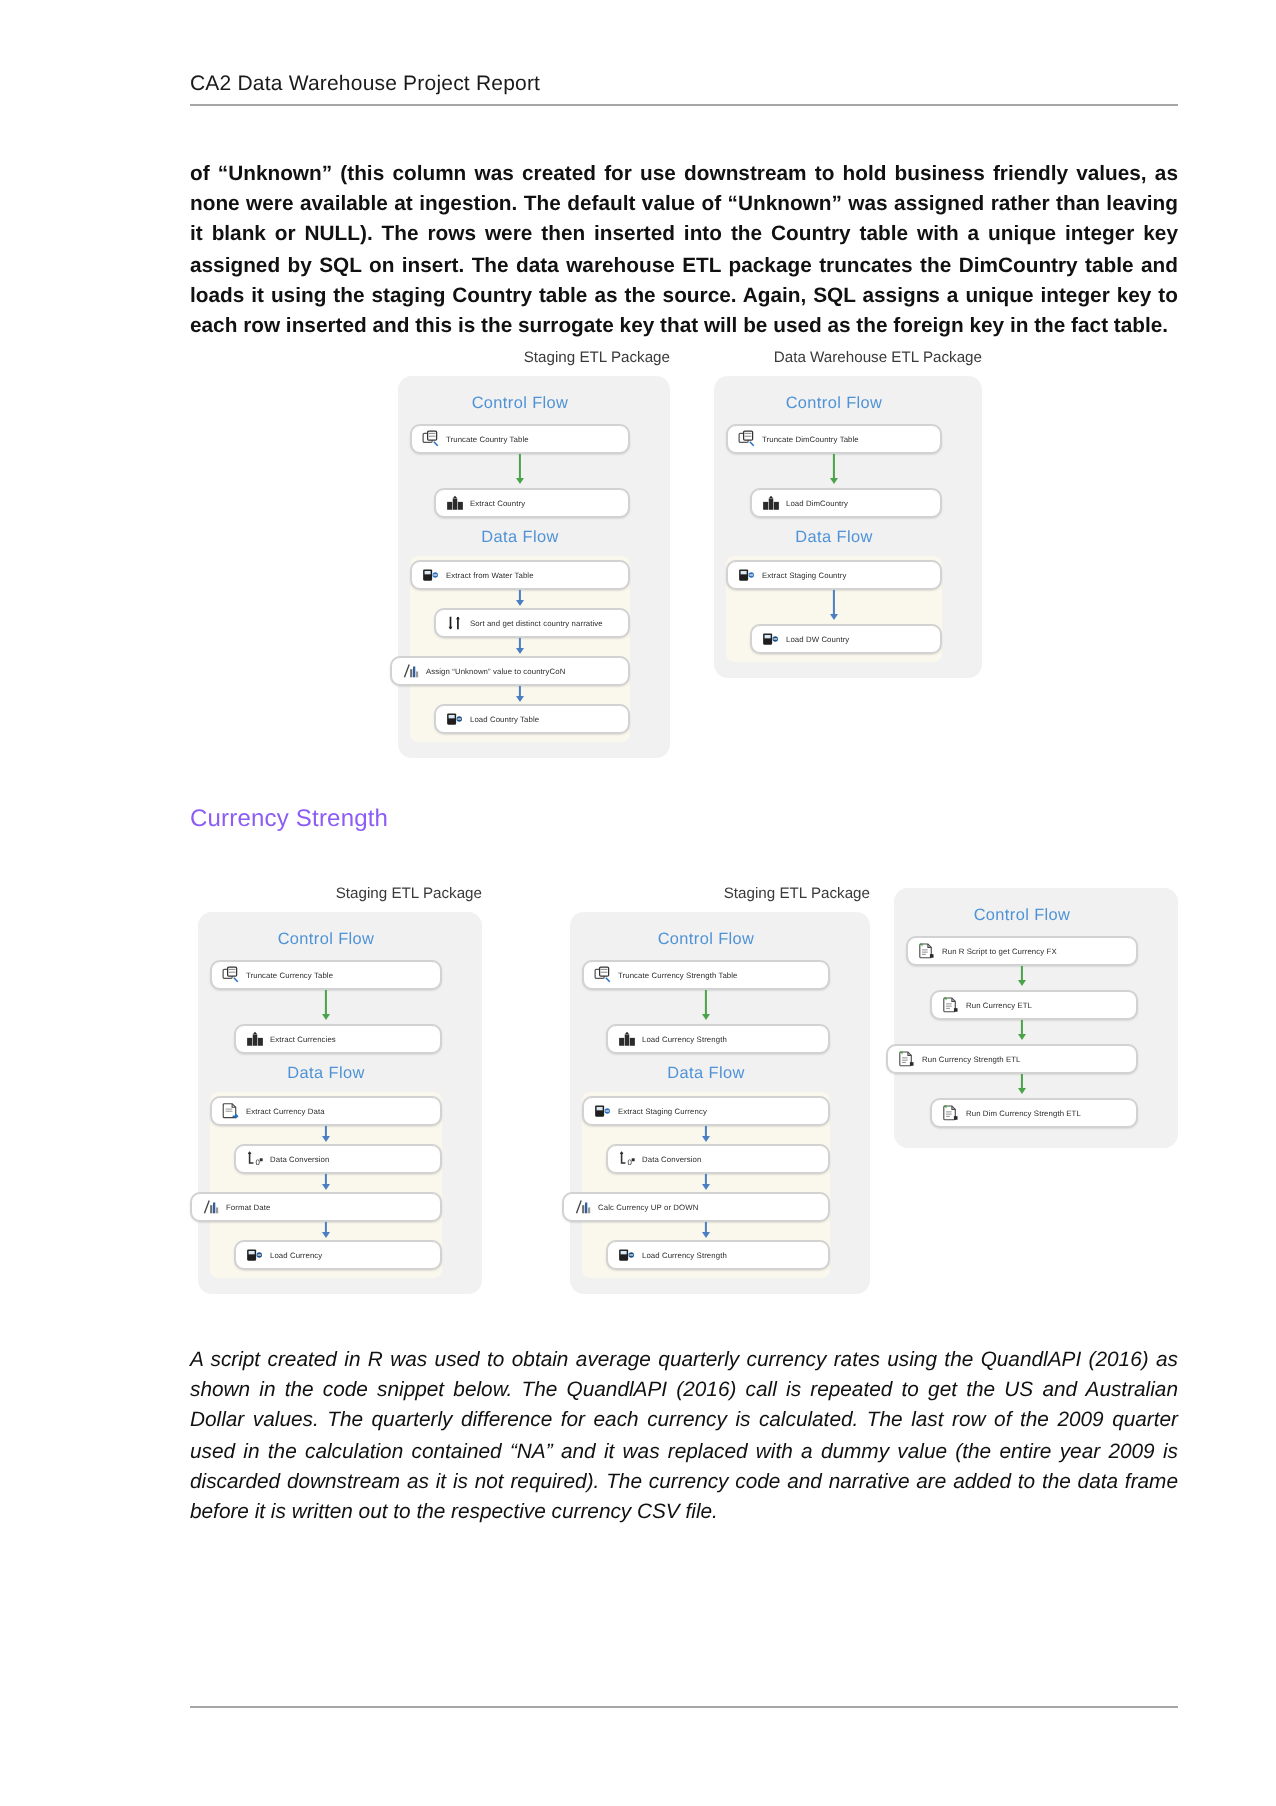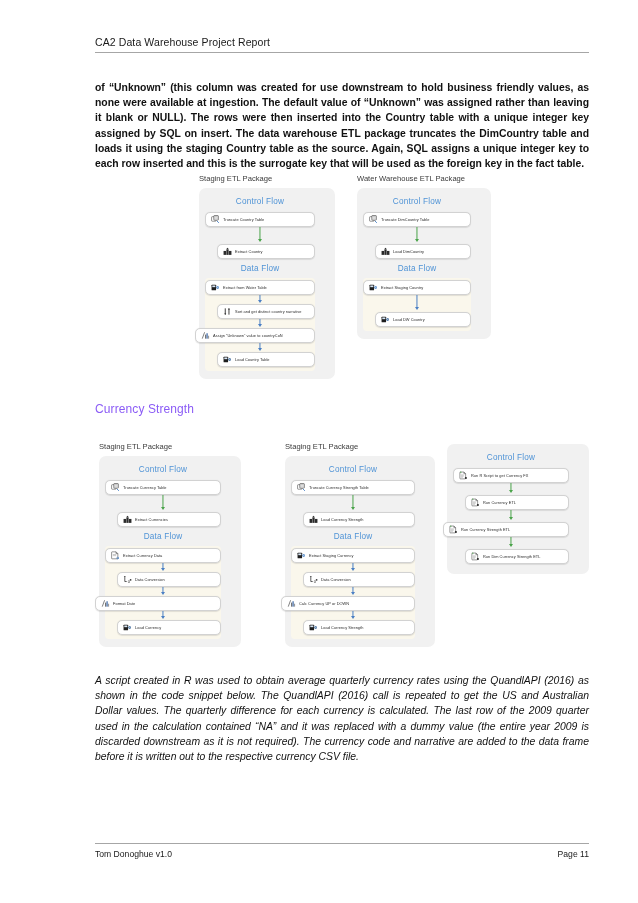--- a/index.html
+++ b/index.html
@@ -71,21 +71,21 @@
     font-size: 10.4px;
     line-height: 15.2px;
     color: #111111;
   }
 
   
   .diagram {
     position: absolute;
   }
   .diagram-title {
-    text-align: left;
+    text-align: right;
     font-size: 7.6px;
     color: #3a3a3a;
     line-height: 10px;
     margin-bottom: 4px;
     white-space: pre-line;
   }
   .panel {
     background: #f1f1f1;
     border-radius: 7px;
     padding: 6px 20px 8px 6px;
@@ -291,21 +291,21 @@
                 <path d="M13.4 8h-3.2" stroke="#fff" stroke-width="1"></path>
               </svg>
             </span>
             <span class="node-label">Load Country Table</span>
           </div>
         </div>
       </div>
     </div>
 
   <div class="diagram" id="dg-1" style="left:334px; top:174px; width:134px;">
-      <div class="diagram-title">Water Warehouse ETL Package</div>
+      <div class="diagram-title">Data Warehouse ETL Package</div>
       <div class="panel">
         <div class="flow-label">Control Flow</div>
         <div class="subpanel-ctrl">
           <div class="node ind-0">
             <span class="node-icon">
               <svg xmlns="http://www.w3.org/2000/svg" viewBox="0 0 16 16" width="9" height="9">
                 <rect x="1" y="3" width="8" height="8" rx="1" fill="#fff" stroke="#555" stroke-width="1.1"></rect>
                 <rect x="5" y="1" width="8" height="8" rx="1" fill="#fff" stroke="#333" stroke-width="1.1"></rect>
                 <path d="M6 3h6M6 5.5h6" stroke="#777" stroke-width=".8"></path>
                 <path d="M10.5 10.5l3.5 3.5" stroke="#2c6fbd" stroke-width="1.4"></path>
@@ -616,19 +616,15 @@
             <span class="node-label">Run Dim Currency Strength ETL</span>
           </div>
         </div>
       </div>
     </div>
 
   <div class="body-block" id="para-2">A script created in R was used to obtain average quarterly currency rates using the QuandlAPI (2016) as shown in the code snippet below. The QuandlAPI (2016) call is repeated to get the US and Australian Dollar values. The quarterly difference for each currency is calculated. The last row of the 2009 quarter used in the calculation contained “NA” and it was replaced with a dummy value (the entire year 2009 is discarded downstream as it is not required). The currency code and narrative are added to the data frame before it is written out to the respective currency CSV file.</div>
 
   <div class="footer">
     <div class="footer-rule"></div>
-    <div class="footer-row">
-      <span>Tom Donoghue v1.0</span>
-      <span>Page 11</span>
-    </div>
   </div>
 
 </div>
 
 </body></html>

